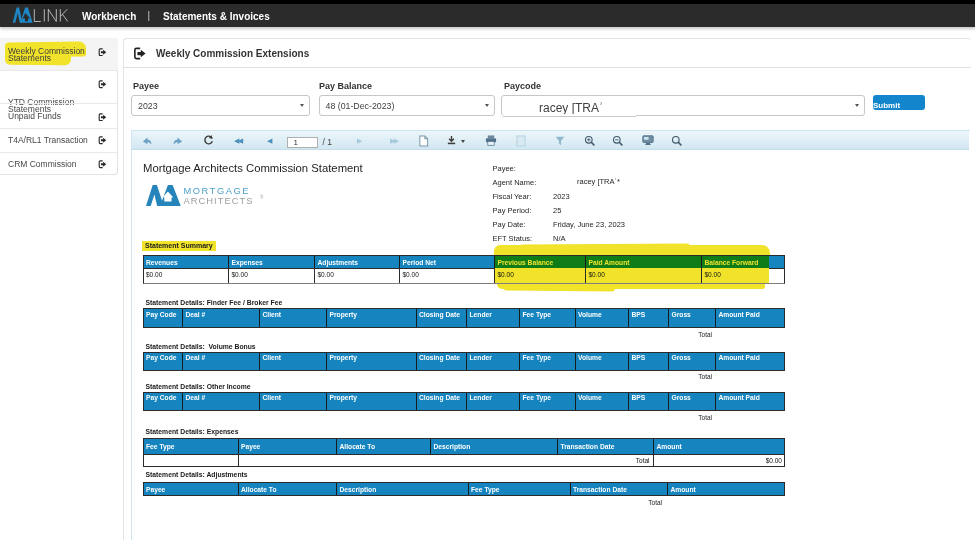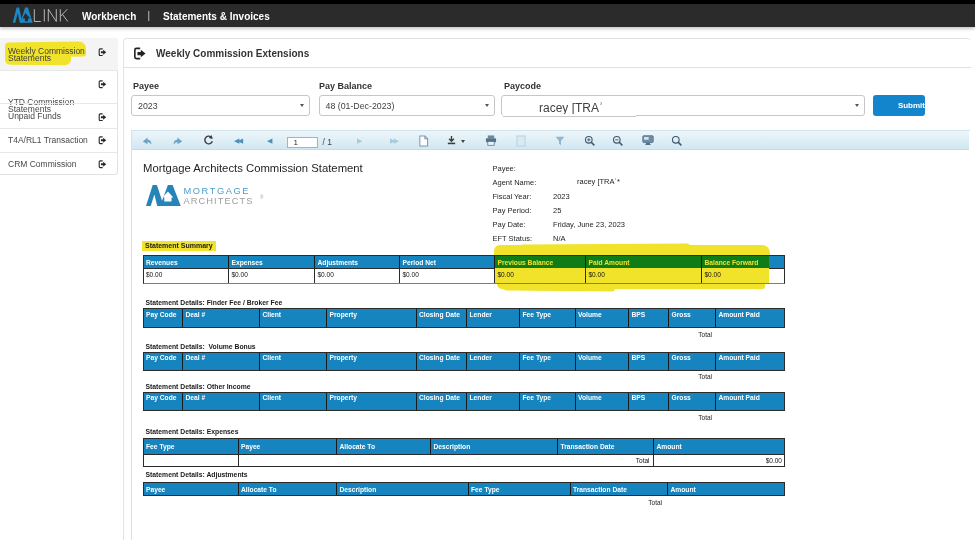--- a/index.html
+++ b/index.html
@@ -88,21 +88,21 @@
 <div class="abs" style="left:138px;top:101px;font-size:8.8px;color:#3f3f3f;">2023</div>
 <div class="abs" style="left:300px;top:103.5px;width:0;height:0;border-left:2.6px solid transparent;border-right:2.6px solid transparent;border-top:3.4px solid #555;"></div>
 <div class="abs" style="left:318.5px;top:95px;width:176.5px;height:21px;border:1px solid #c6c6c6;border-radius:3px;"></div>
 <div class="abs" style="left:325.5px;top:101px;font-size:8.8px;color:#3f3f3f;">48 (01-Dec-2023)</div>
 <div class="abs" style="left:485.0px;top:103.5px;width:0;height:0;border-left:2.6px solid transparent;border-right:2.6px solid transparent;border-top:3.4px solid #555;"></div>
 <div class="abs" style="left:501px;top:95px;width:364px;height:21px;border:1px solid #c6c6c6;border-radius:3px;"></div>
 <div class="abs" style="left:539px;top:101px;font-size:12px;color:#3f3f3f;">racey [TRAʾ</div>
 <div class="abs" style="left:855px;top:103.5px;width:0;height:0;border-left:2.6px solid transparent;border-right:2.6px solid transparent;border-top:3.4px solid #555;"></div>
 <div class="abs" style="left:503px;top:114.2px;width:133px;height:2.6px;background:#fff;"></div>
 <div class="abs" style="left:503px;top:116.3px;width:133px;height:1px;background:#c9c9c9;"></div>
-<div class="abs" style="left:873px;top:95px;width:52px;height:21px;background:#1385cd;border-radius:3px;color:#fff;font-weight:bold;font-size:8px;text-align:right;line-height:21px;">Submit</div>
+<div class="abs" style="left:873px;top:95px;width:52px;height:15px;background:#1385cd;border-radius:3px;color:#fff;font-weight:bold;font-size:8px;text-align:left;line-height:21px;">Submit</div>
 <div class="abs" style="left:131px;top:130px;width:839px;height:410px;border:1px solid #cfe4ee;border-bottom:none;border-right:none;background:#fff;"></div>
 <div class="abs" style="left:132px;top:131px;width:837px;height:19px;background:linear-gradient(#ecf6fa,#d2e7f1);border-bottom:1px solid #c2dcea;"></div>
 <svg class="abs" style="left:141px;top:135px;" width="12" height="12" viewBox="0 0 13 13">
     <path d="M2 7 L7 2.6 V5 Q11 5.2 11.4 10.4 Q9.3 7.6 7 7.6 V10 Z" fill="#6ea3c4"></path>
   </svg>
 <svg class="abs" style="left:172px;top:135px;" width="12" height="12" viewBox="0 0 13 13">
     <path d="M11 7 L6 2.6 V5 Q2 5.2 1.6 10.4 Q3.7 7.6 6 7.6 V10 Z" fill="#6ea3c4"></path>
   </svg>
 <svg class="abs" style="left:203px;top:135px;" width="11" height="11" viewBox="0 0 12 12">
 <path d="M9.8 3.2 A4.2 4.2 0 1 0 10.2 6.8" fill="none" stroke="#3a3a3a" stroke-width="1.5"></path>

